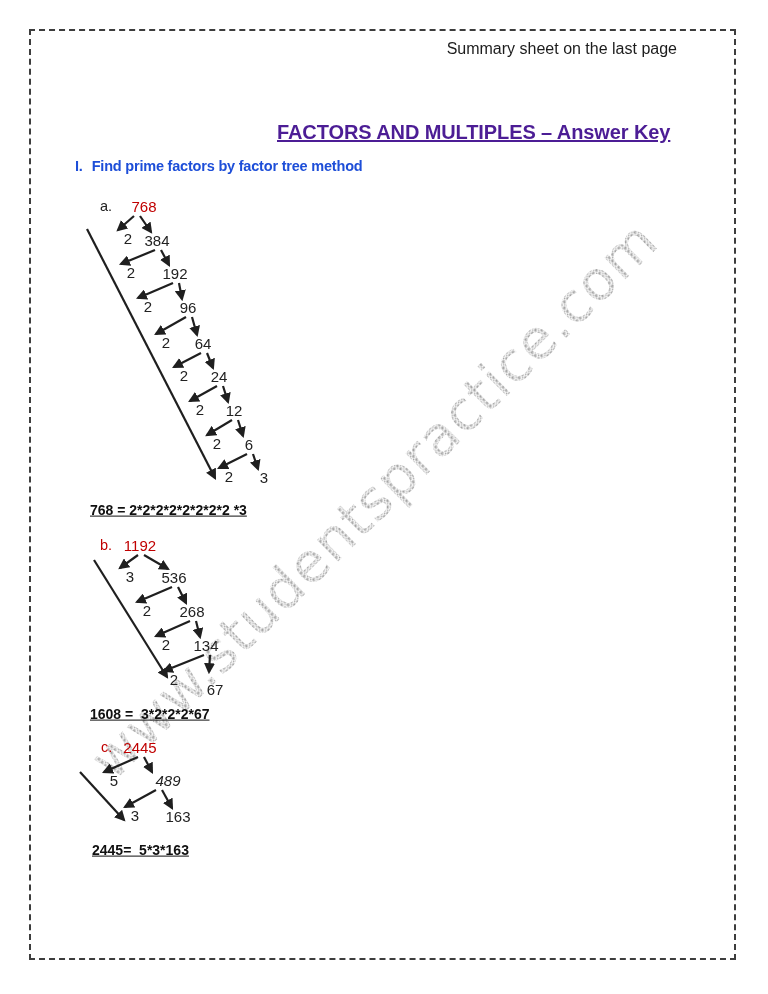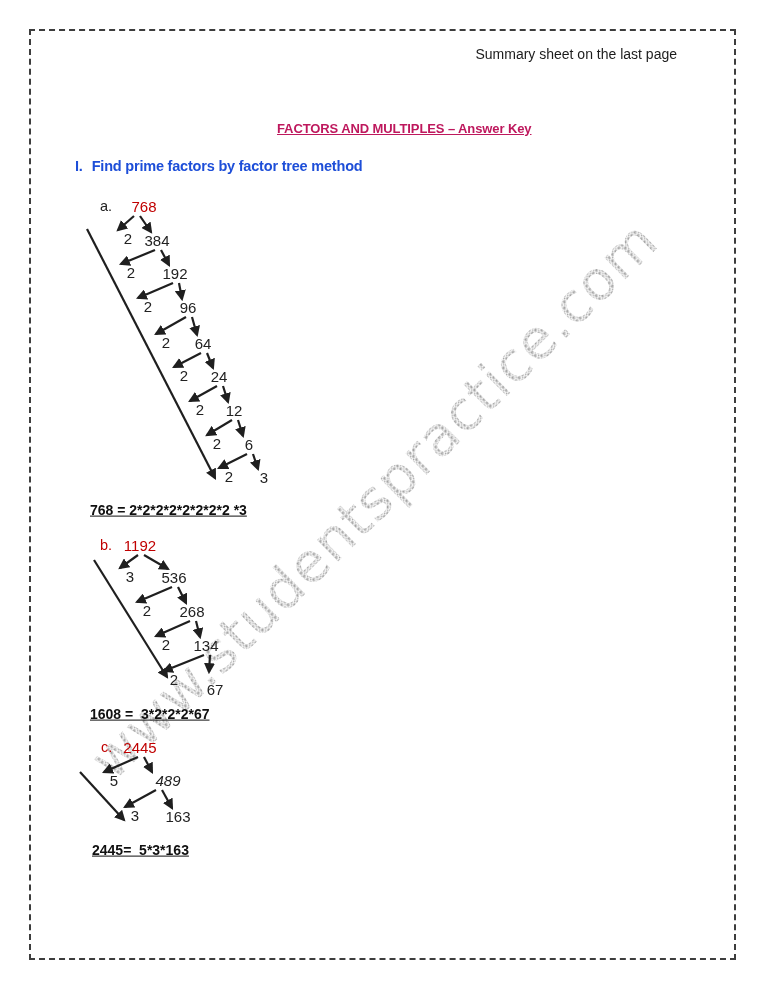--- a/index.html
+++ b/index.html
@@ -5,26 +5,26 @@
   html,body{margin:0;padding:0;background:#ffffff;}
   body{
     width:768px;height:994px;position:relative;overflow:hidden;
     font-family:"Liberation Sans",sans-serif;color:#1d1d1d;
   }
   .page-border{
     position:absolute;left:29px;top:29px;width:707px;height:931px;
     border:2px dashed #3d3d3d;box-sizing:border-box;pointer-events:none;
   }
   .note{
-    position:absolute;top:46px;right:91px;font-size:14px;color:#1c1c1c;
+    position:absolute;top:40px;right:91px;font-size:16px;color:#1c1c1c;
     white-space:nowrap;
   }
   .title{
-    position:absolute;top:121px;left:277px;font-size:13px;font-weight:bold;
-    color:#be185d;text-decoration:underline;letter-spacing:-0.1px;white-space:nowrap;
+    position:absolute;top:121px;left:277px;font-size:20px;font-weight:bold;
+    color:#4c1d95;text-decoration:underline;letter-spacing:-0.1px;white-space:nowrap;
   }
   .section{
     position:absolute;top:158px;left:75px;font-size:14.5px;font-weight:bold;
     letter-spacing:-0.2px;white-space:nowrap;
   }
   .section .numeral{margin-right:9px;}
   .watermark{
     position:absolute;left:100px;top:737px;transform:rotate(-44.5deg);
     transform-origin:0 50%;font-family:"DejaVu Sans",sans-serif;
     font-size:55px;letter-spacing:1px;white-space:nowrap;

